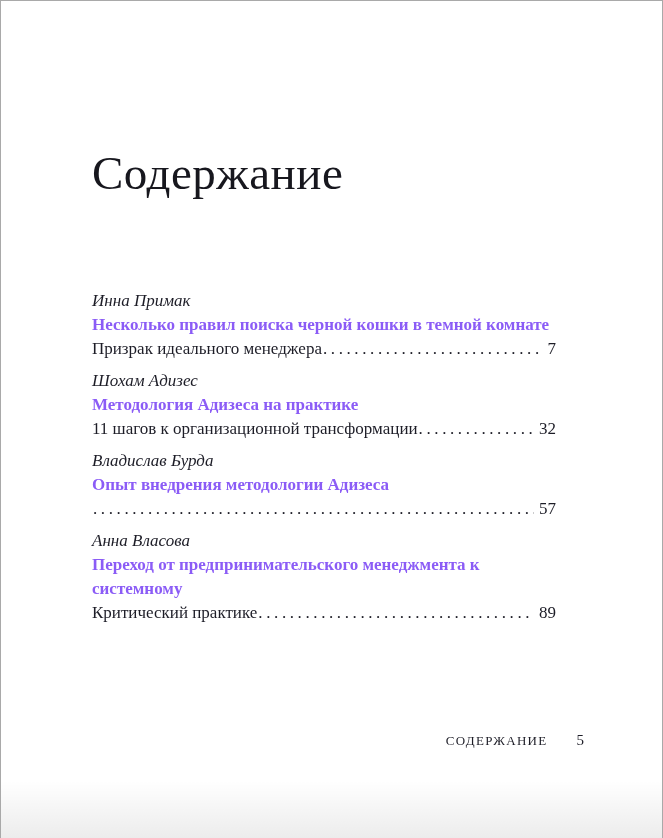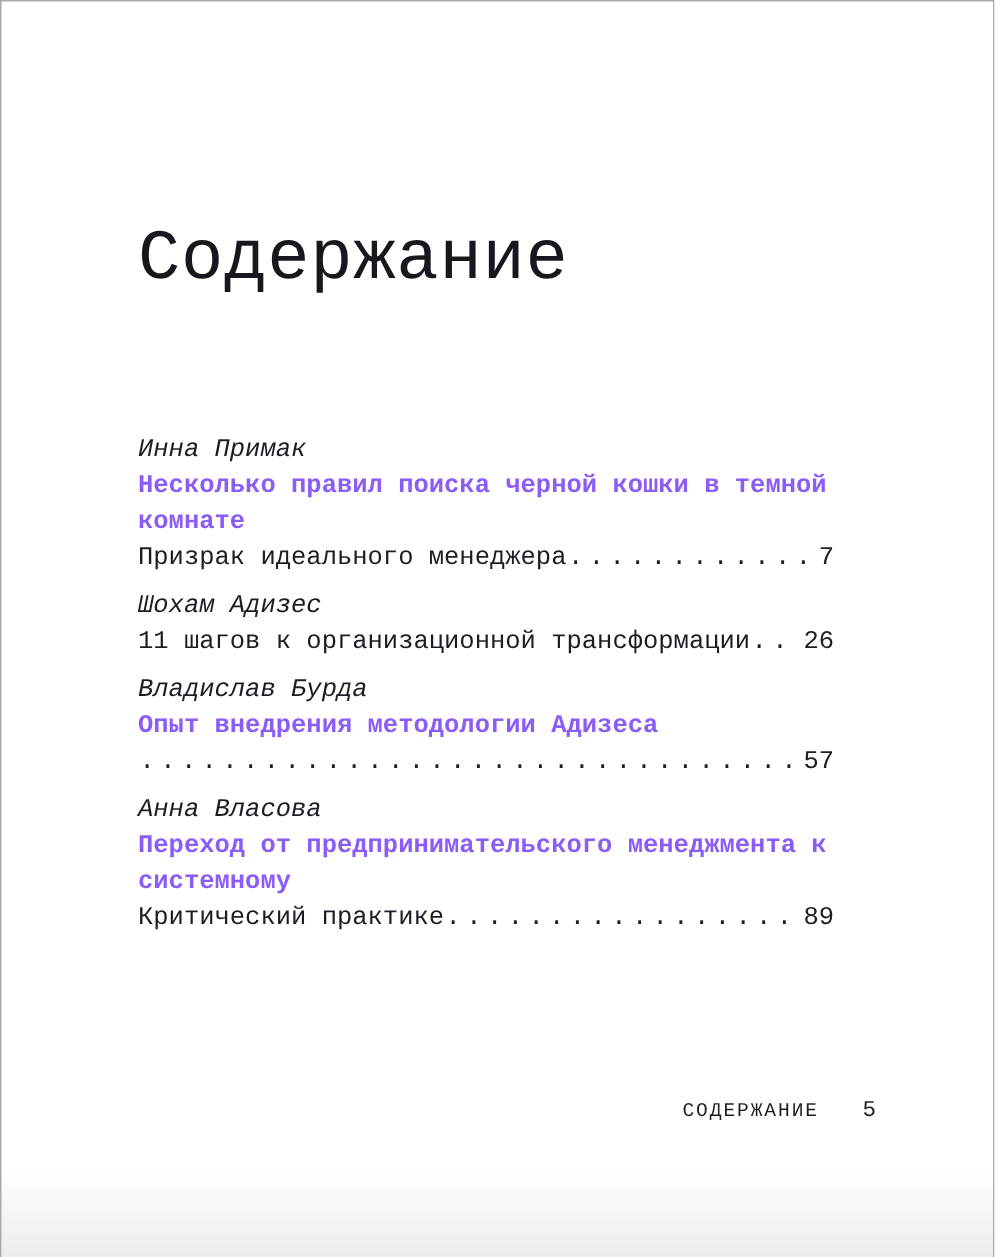--- a/index.html
+++ b/index.html
@@ -9,21 +9,21 @@
   }
   .page {
     position: relative;
     width: 663px;
     height: 838px;
     box-sizing: border-box;
     background: #ffffff;
     border: 1px solid #a9a9a9;
     border-bottom: none;
     padding: 149px 106px 0 91px;
-    font-family: Liberation Mono, monospace;
+    font-family: Liberation Serif, serif;
     color: #1d1d27;
     overflow: hidden;
   }
   .title {
     margin: 0;
     font-size: 47px;
     line-height: 47px;
     font-weight: normal;
     color: #17171e;
     letter-spacing: 0.5px;
@@ -110,24 +110,25 @@
       <div class="toc-title">Несколько правил поиска черной кошки в темной комнате</div>
       <div class="toc-line">
         <span class="toc-subtitle">Призрак идеального менеджера</span>
         <span class="dot-leader"></span>
         <span class="toc-page-number">7</span>
       </div>
     </div>
 
     <div class="toc-entry">
       <div class="toc-author">Шохам Адизес</div>
+      <div class="toc-title">Методология Адизеса на практике</div>
       <div class="toc-line">
         <span class="toc-subtitle">11 шагов к организационной трансформации</span>
         <span class="dot-leader"></span>
-        <span class="toc-page-number">26</span>
+        <span class="toc-page-number">32</span>
       </div>
     </div>
 
     <div class="toc-entry">
       <div class="toc-author">Владислав Бурда</div>
       <div class="toc-title">Опыт внедрения методологии Адизеса</div>
       <div class="toc-line">
         <span class="dot-leader"></span>
         <span class="toc-page-number">57</span>
       </div>

